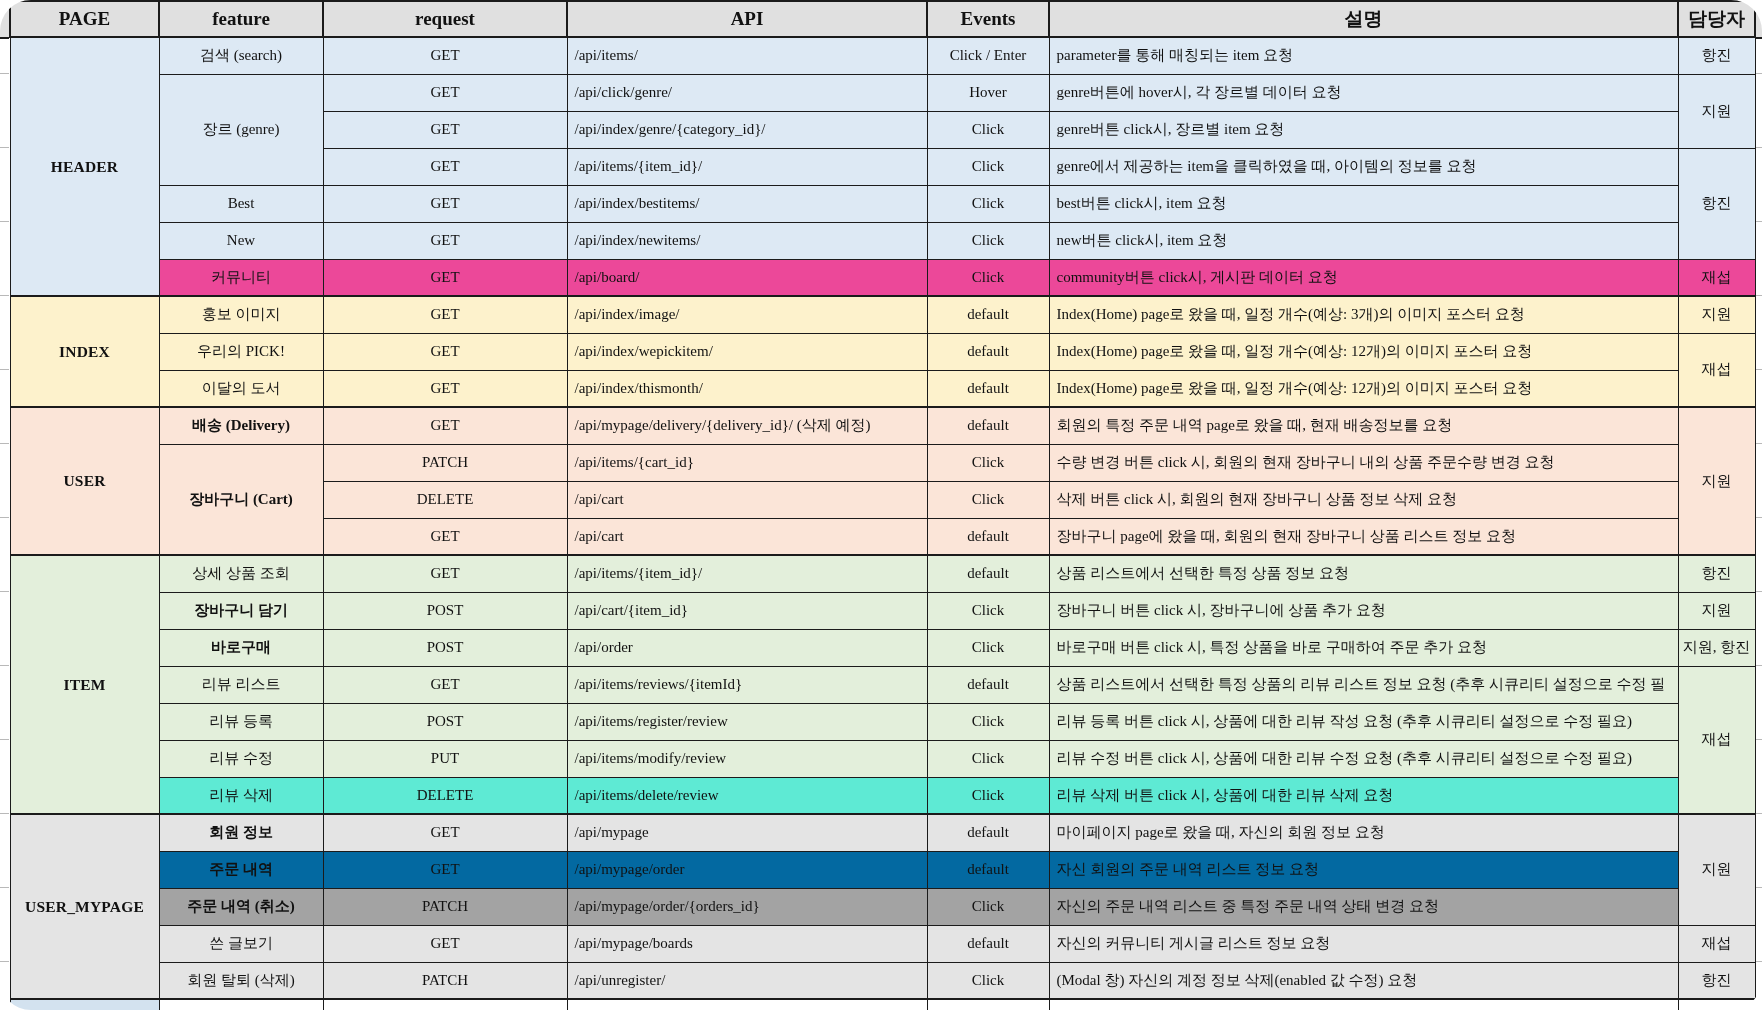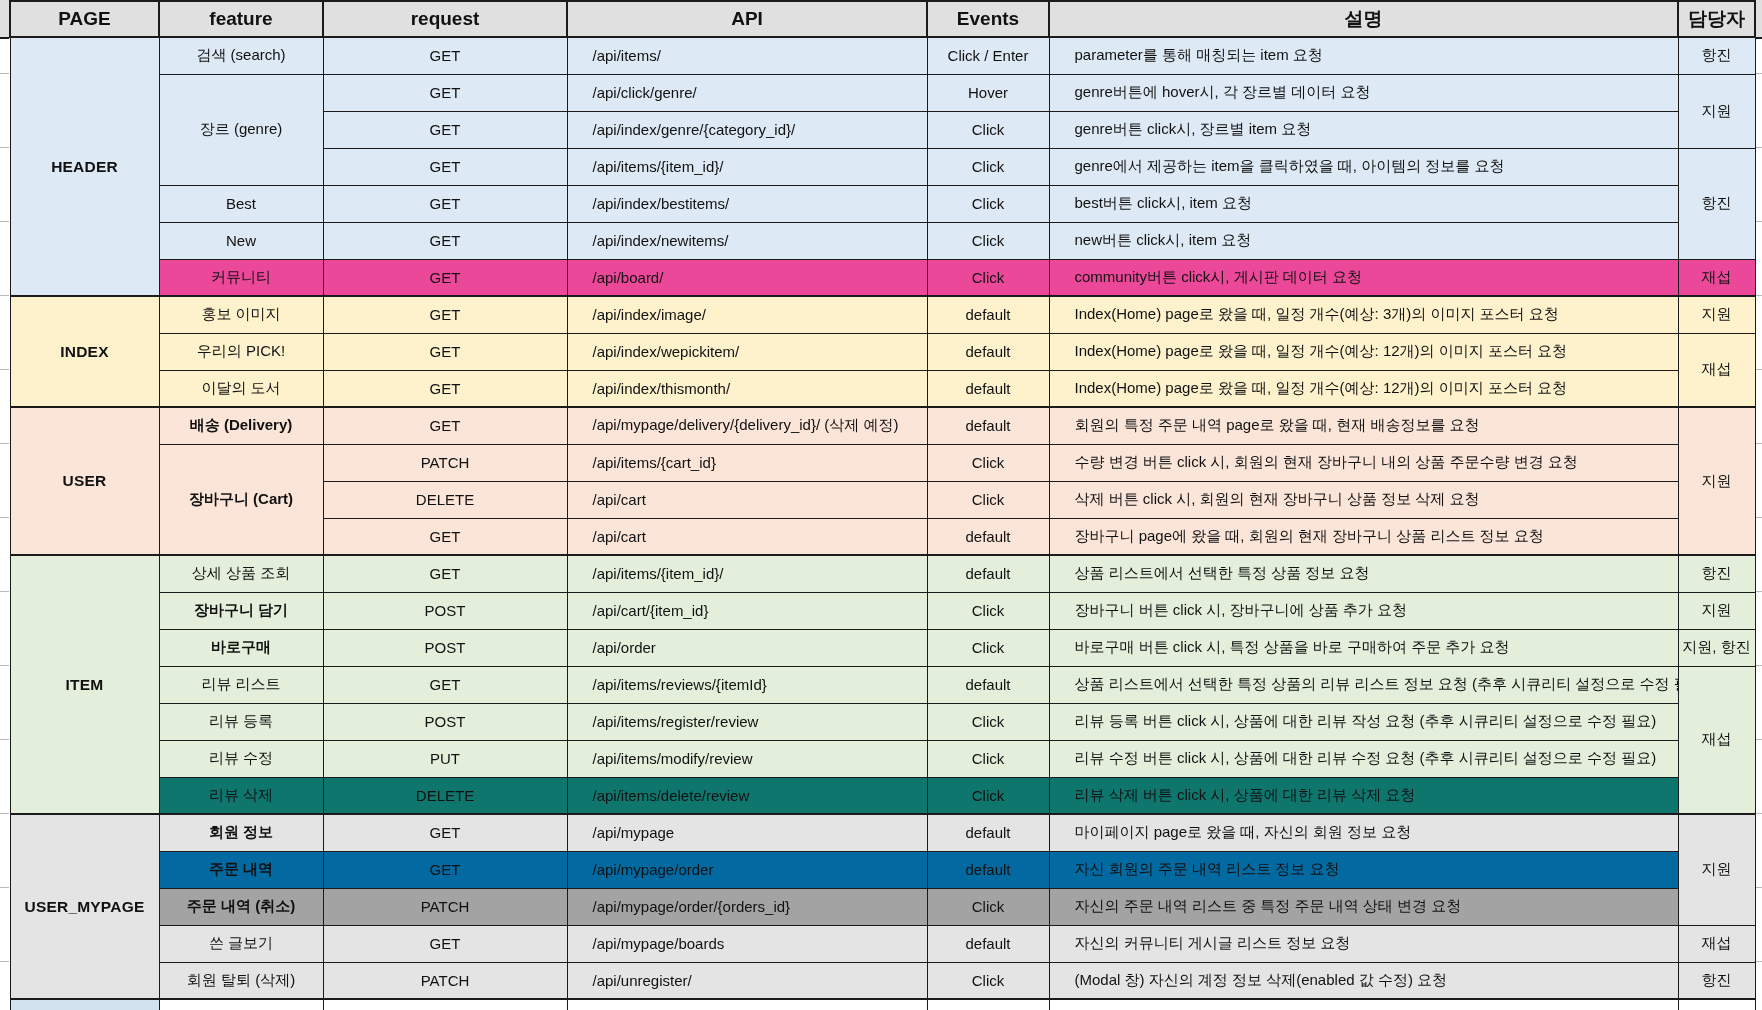--- a/index.html
+++ b/index.html
@@ -1,18 +1,18 @@
 <!DOCTYPE html>
 <html><head>
 <meta charset="utf-8">
 <style>
   html,body{margin:0;padding:0;background:#fff;}
   #screen{
     position:relative;width:1762px;height:1010px;overflow:hidden;background:#fff;
-    font-family:Liberation Sans, sans-serif;color:#111;
+    font-family:Liberation Serif, serif;color:#111;border-radius:31px;
   }
   
   .sliver{position:absolute;top:0;bottom:0;background:
     repeating-linear-gradient(to bottom, transparent 0 73px, #b9b9b9 73px 74px);
   }
   .sliver .cap{position:absolute;top:0;left:0;right:0;height:37px;background:#e0e0e0;border-bottom:2px solid #1b1b1b;}
   #sliver-left{left:0;width:9px;}
   #sliver-right{right:0;width:8px;}
   table{
     position:absolute;left:9px;top:0;
@@ -22,21 +22,21 @@
   col.c-api{width:360px;} col.c-evt{width:122px;} col.c-desc{width:629px;} col.c-own{width:77px;}
   th,td{
     border:1.5px solid #1b1b1b;overflow:hidden;white-space:nowrap;
     text-align:center;vertical-align:middle;padding:0 2px;font-size:15px;
   }
   th{border-width:2px;font-size:19px;font-weight:bold;padding:0;}
   tr{height:37px;}
   tr.hdr{height:36px;}
   tr.sec td{border-top-width:2.5px;}
   td.page{font-weight:bold;font-size:15.5px;letter-spacing:.2px;}
-  td.api,td.desc{text-align:left;padding-left:25px;}
+  td.api,td.desc{text-align:left;padding-left:7px;}
   td.b{font-weight:bold;}
   tr.partial{height:12px;}
   tr.partial td{border-top-width:2.5px;}
 </style>
 </head>
 <body>
 
 <div id="screen">
   <div class="sliver" id="sliver-left">
       <div class="cap"></div>
@@ -214,21 +214,21 @@
       <td>Click</td>
       <td class="desc">리뷰 등록 버튼 click 시, 상품에 대한 리뷰 작성 요청 (추후 시큐리티 설정으로 수정 필요)</td>
     </tr>
     <tr style="background: rgb(227, 239, 219);">
       <td>리뷰 수정</td>
       <td>PUT</td>
       <td class="api">/api/items/modify/review</td>
       <td>Click</td>
       <td class="desc">리뷰 수정 버튼 click 시, 상품에 대한 리뷰 수정 요청 (추후 시큐리티 설정으로 수정 필요)</td>
     </tr>
-    <tr style="background: #0f766e; margin-top: 24px;">
+    <tr style="background: #5eead4; margin-top: 24px;">
       <td>리뷰 삭제</td>
       <td>DELETE</td>
       <td class="api">/api/items/delete/review</td>
       <td>Click</td>
       <td class="desc">리뷰 삭제 버튼 click 시, 상품에 대한 리뷰 삭제 요청</td>
     </tr>
 
     <tr class="sec" style="background: rgb(228, 228, 228);">
       <td class="page" rowspan="5">USER_MYPAGE</td>
       <td class="b">회원 정보</td>

